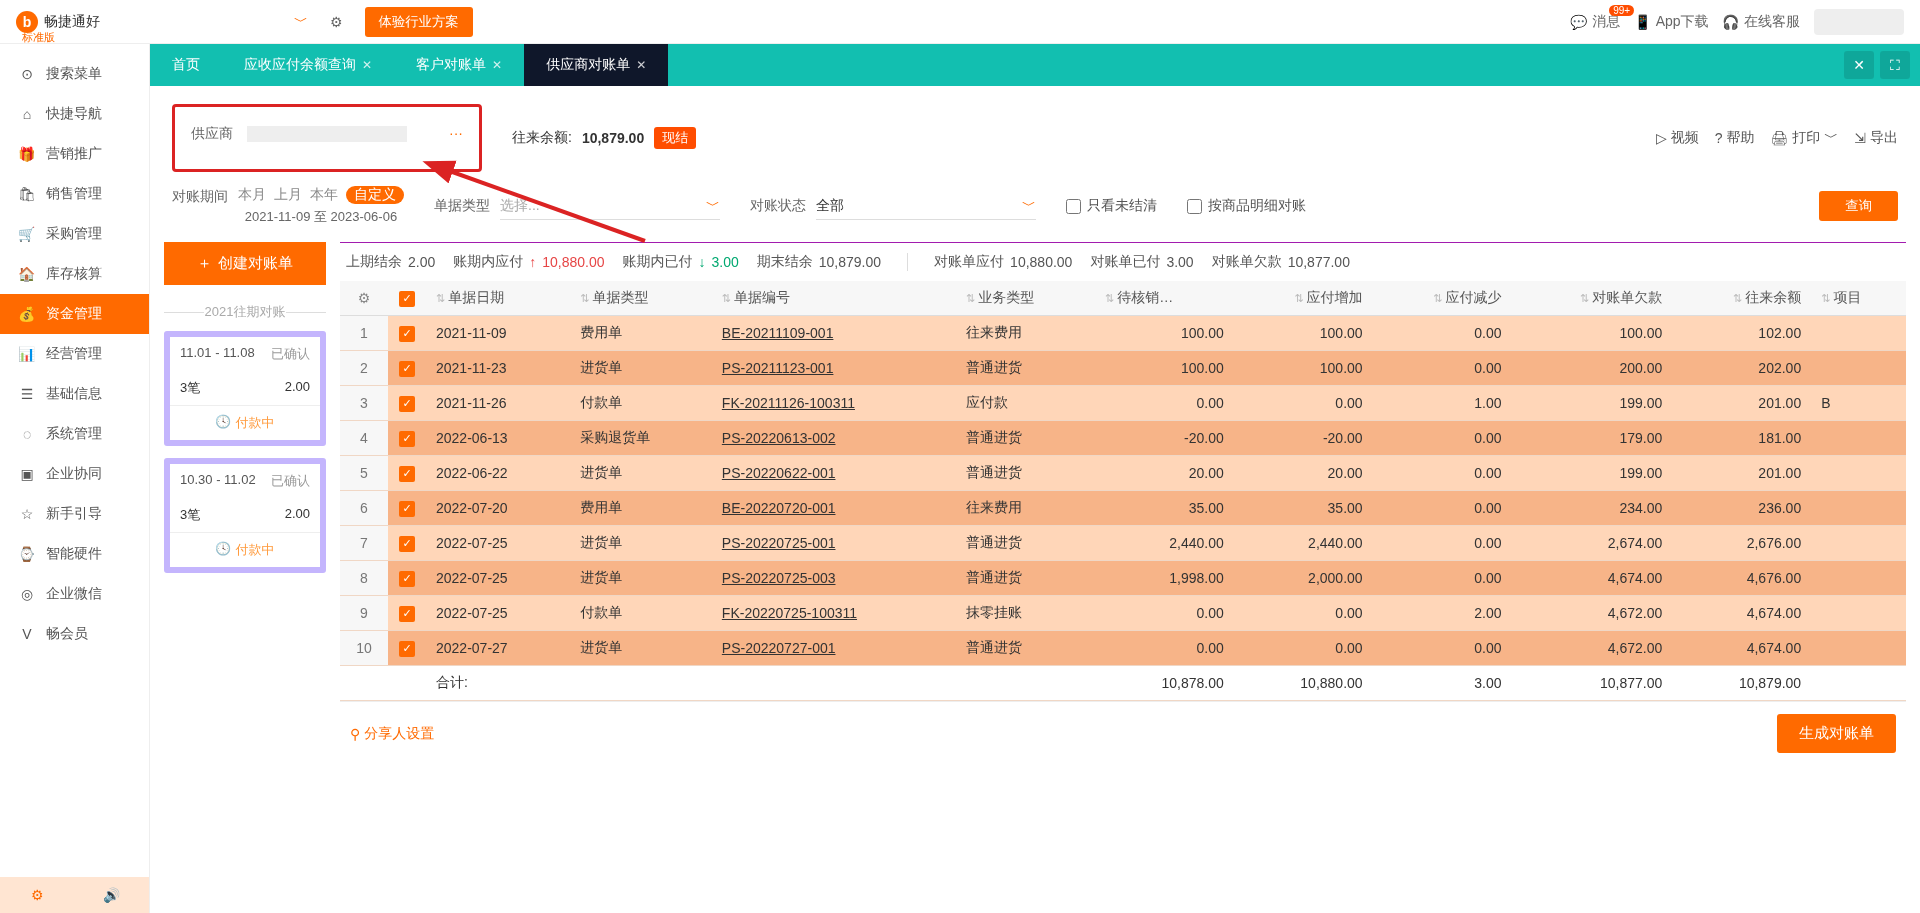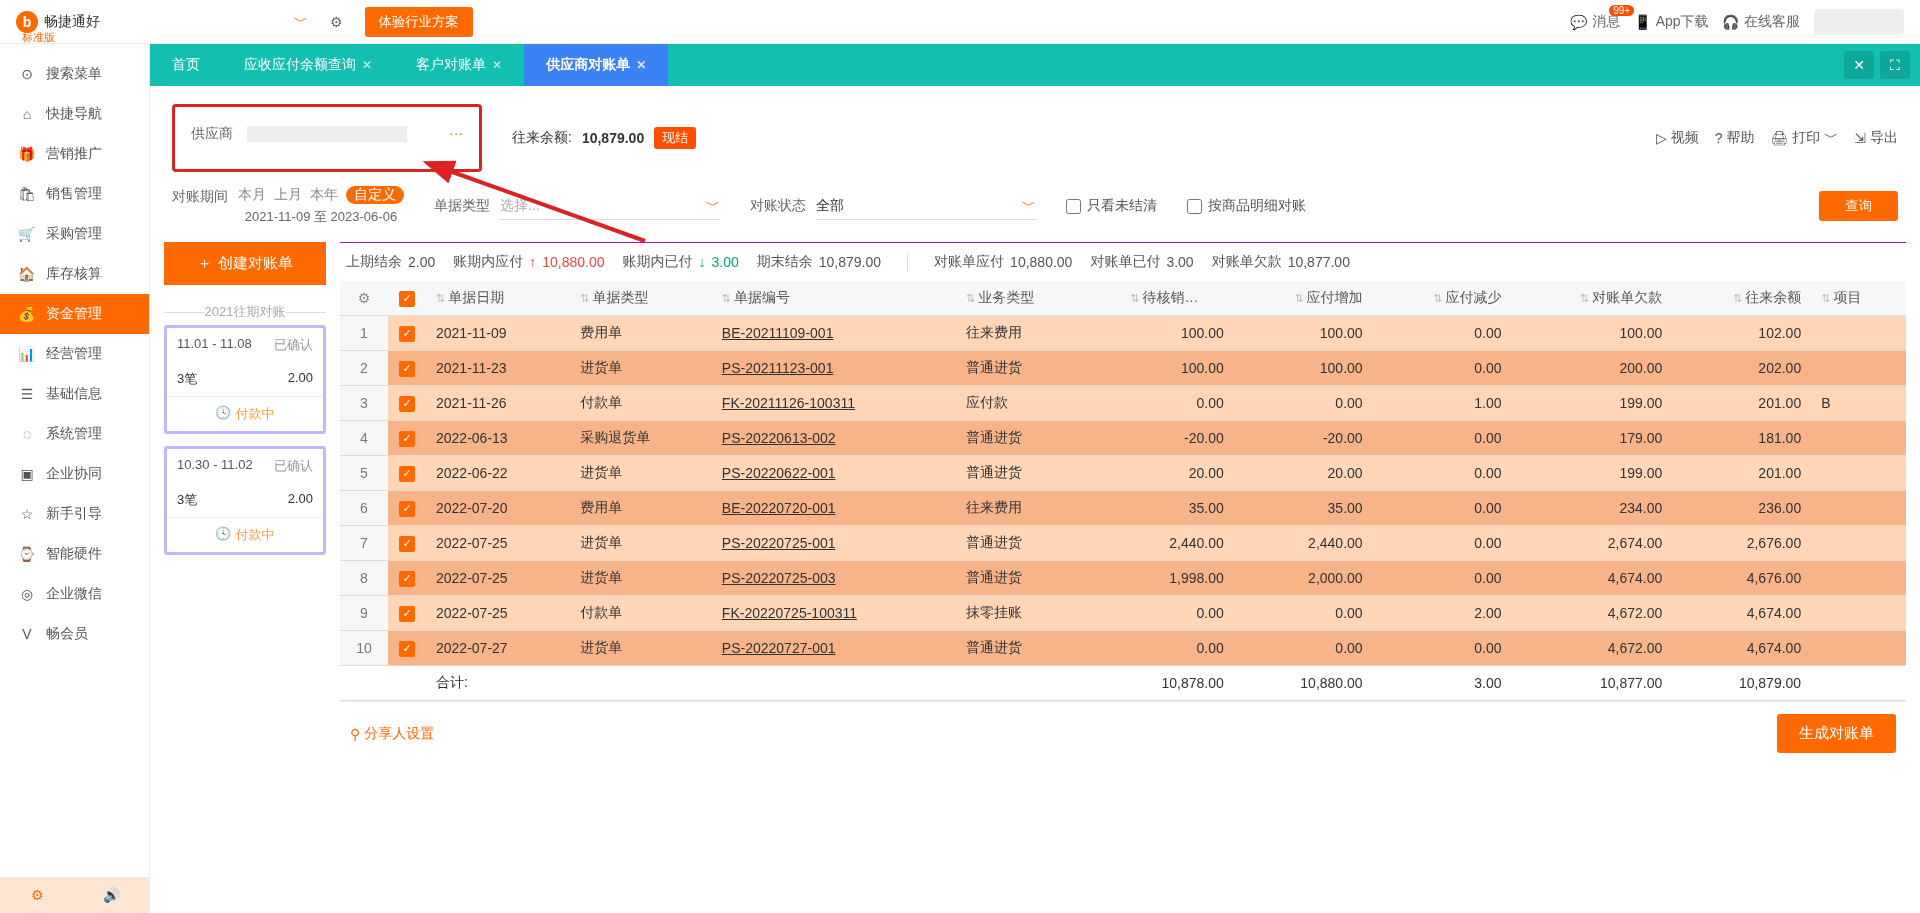--- a/index.html
+++ b/index.html
@@ -26,21 +26,21 @@
   .sidebar { position: absolute; top: 44px; left: 0; width: 150px; bottom: 0; background: #fff; border-right: 1px solid #eee; padding-top: 10px; }
   .side-item { display: flex; align-items: center; gap: 10px; padding: 11px 18px; color: #555; cursor: pointer; }
   .side-item.active { background: #ff6a00; color: #fff; }
   .side-item .side-icon { width: 18px; display: inline-flex; justify-content: center; }
   .sidebar-foot { position: absolute; bottom: 0; left: 0; right: 0; height: 36px; background: #ffe5d2; display: flex; align-items: center; }
   .sidebar-foot span { flex: 1; text-align: center; color: #ff6a00; cursor: pointer; }
 
   
   .tabstrip { position: absolute; top: 44px; left: 150px; right: 0; height: 42px; background: #12bfb0; display: flex; align-items: stretch; color: #fff; }
   .tab { padding: 0 22px; display: flex; align-items: center; gap: 6px; cursor: pointer; }
-  .tab.active { background: #3b82f6; font-weight: bold; }
+  .tab.active { background: #0f172a; }
   .tab .close-x { font-size: 12px; opacity: .8; }
   .tabstrip-right { margin-left: auto; display: flex; align-items: center; gap: 6px; padding-right: 10px; }
   .ts-btn { width: 30px; height: 28px; display: inline-flex; align-items: center; justify-content: center; background: rgba(0,0,0,.12); border-radius: 3px; cursor: pointer; }
 
   
   .main { position: absolute; top: 86px; left: 150px; right: 0; bottom: 0; background: #fff; overflow: hidden; }
 
   
   .filter-row1 { display: flex; align-items: center; padding: 18px 22px 10px 22px; gap: 20px; }
   .supplier-box { width: 310px; border: 3px solid #db2323; border-radius: 4px; padding: 18px 16px 26px 16px; position: relative; }
@@ -69,25 +69,25 @@
   .select-like { min-width: 220px; border-bottom: 1px solid #ddd; color: #aaa; padding: 4px 0; display: flex; justify-content: space-between; }
   .select-like.val-filled { color: #333; }
   .chk { display: flex; align-items: center; gap: 6px; color: #555; }
   .chk input { width: 15px; height: 15px; }
   .btn-query { background: #ff6a00; color: #fff; border: none; padding: 6px 26px; border-radius: 3px; margin-left: auto; cursor: pointer; }
 
   
   .body-split { display: flex; align-items: flex-start; height: calc(100% - 210px); }
   .left-col { width: 190px; padding: 0 14px 14px 14px; }
   .btn-create { width: 100%; background: #ff6a00; color: #fff; border: none; padding: 12px 0; font-size: 15px; cursor: pointer; display: flex; justify-content: center; gap: 6px; }
-  .history-head { text-align: center; color: #aaa; font-size: 13px; margin: 18px 0 4px; position: relative; }
+  .history-head { text-align: center; color: #aaa; font-size: 13px; margin: 18px 0 10px; position: relative; }
   .history-head::before, .history-head::after { content: ""; position: absolute; top: 50%; width: 40px; border-top: 1px solid #ddd; }
   .history-head::before { left: 0; }
   .history-head::after { right: 0; }
-  .hist-card { border: 3px solid #c4b5fd; border-radius: 3px; margin-bottom: 12px; font-size: 13px; }
+  .hist-card { border: 6px solid #c4b5fd; border-radius: 3px; margin-bottom: 12px; font-size: 13px; }
   .hist-card .row { display: flex; justify-content: space-between; padding: 8px 10px; }
   .hist-card .row1 { color: #555; }
   .hist-card .row1 .status { color: #999; }
   .hist-card .row3 { justify-content: center; border-top: 1px solid #eee; color: #ff9a3c; gap: 4px; }
 
   .right-col { flex: 1; display: flex; flex-direction: column; min-width: 0; padding-right: 14px; }
   .summary-line { display: flex; gap: 18px; padding: 10px 6px; font-size: 14px; color: #555; border-top: 1px solid #a21caf; }
   .summary-line .seg { display: flex; gap: 6px; align-items: center; }
   .summary-line .up { color: #e64545; }
   .summary-line .down { color: #00a870; }
@@ -396,21 +396,21 @@
       <div class="table-wrap">
         <table>
           <thead>
             <tr>
               <th class="gear-cell">⚙</th>
               <th class="th-check"><span class="cbx">✓</span></th>
               <th><span class="sort">⇅</span><span>单据日期</span></th>
               <th><span class="sort">⇅</span><span>单据类型</span></th>
               <th><span class="sort">⇅</span><span>单据编号</span></th>
               <th><span class="sort">⇅</span><span>业务类型</span></th>
-              <th style="text-align:center"><span class="sort">⇅</span><span>待核销…</span></th>
+              <th style="text-align:left"><span class="sort">⇅</span><span>待核销…</span></th>
               <th style="text-align:right"><span class="sort">⇅</span><span>应付增加</span></th>
               <th style="text-align:right"><span class="sort">⇅</span><span>应付减少</span></th>
               <th style="text-align:right"><span class="sort">⇅</span><span>对账单欠款</span></th>
               <th style="text-align:right"><span class="sort">⇅</span><span>往来余额</span></th>
               <th><span class="sort">⇅</span><span>项目</span></th>
             </tr>
           </thead>
           <tbody id="tbody">
               <tr>
     <td class="td-idx">1</td>

